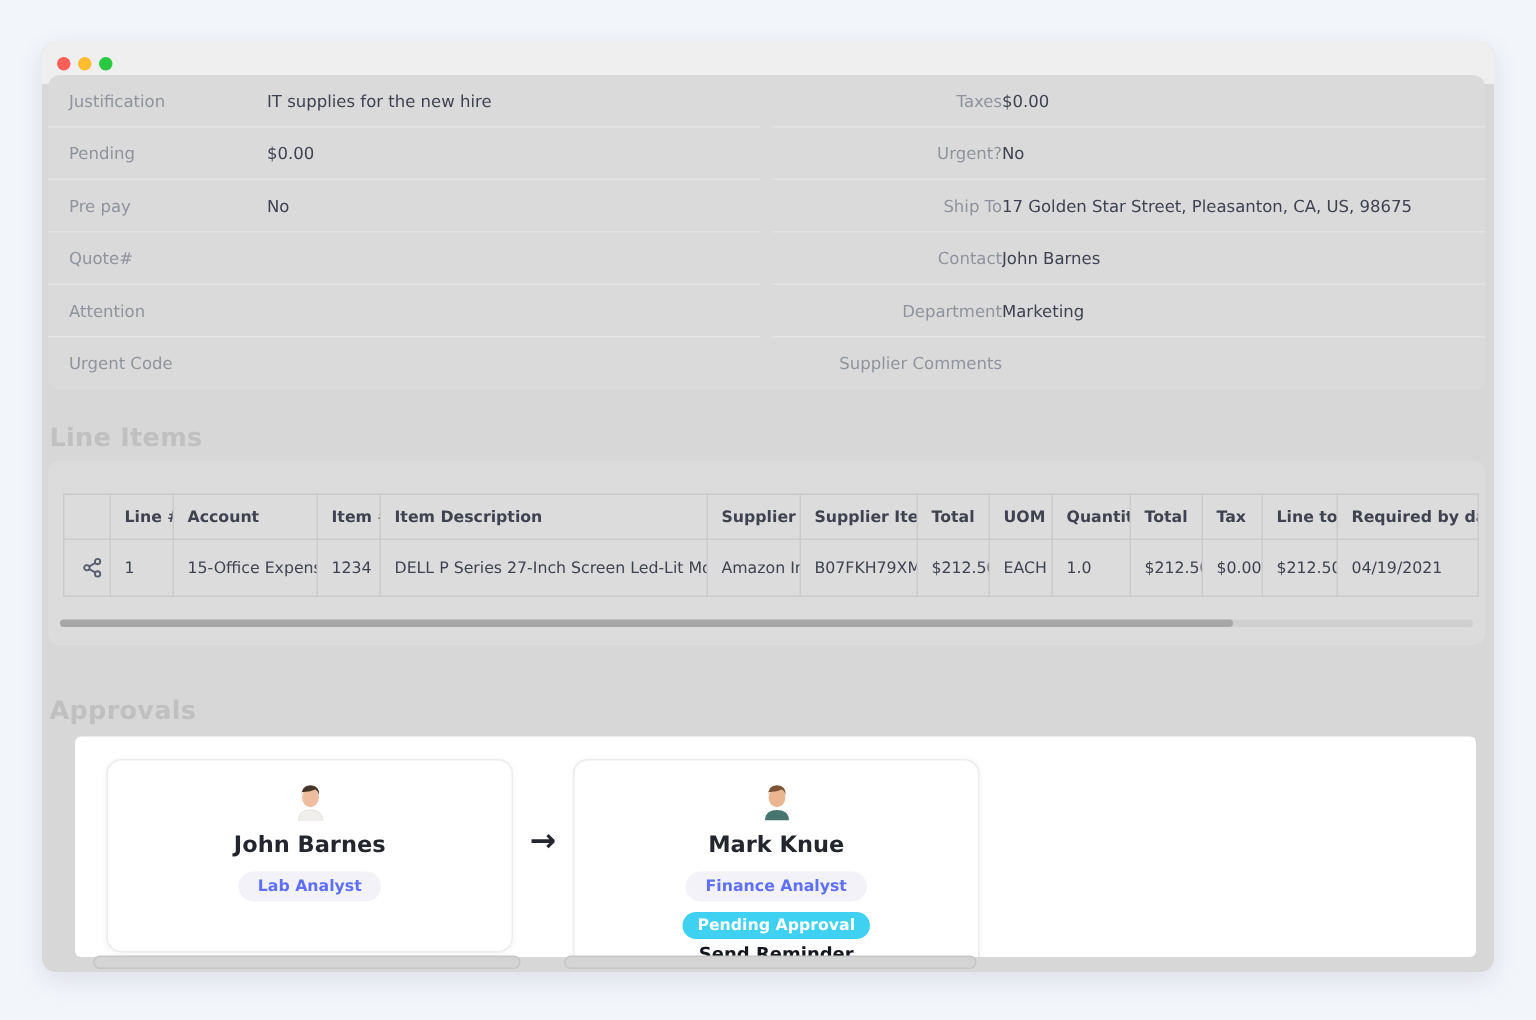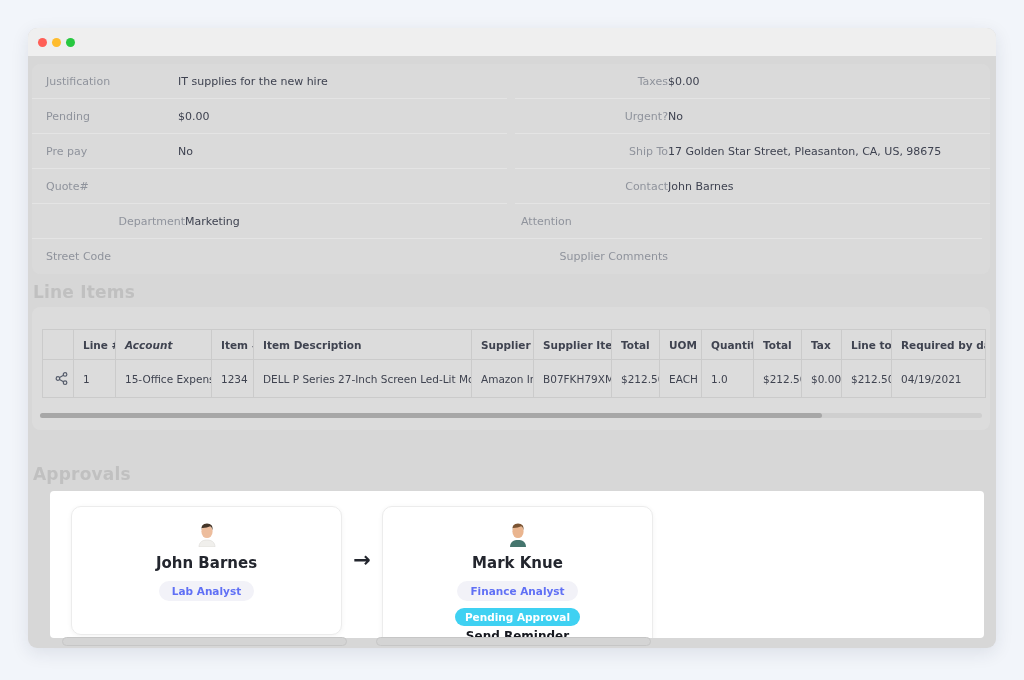--- a/index.html
+++ b/index.html
@@ -19,21 +19,21 @@
     position:absolute; left:0; top:0; width:100%; height:28px;
     background:#efefef; display:flex; align-items:center; padding-left:10px; gap:5px;
   }
   .light { width:9px; height:9px; border-radius:50%; }
   .light.red { background:#ff5f57; }
   .light.yellow { background:#febc2e; }
   .light.green { background:#28c840; }
 
   
   .details {
-    position:absolute; left:4px; top:36px; width:958px; height:210px;
+    position:absolute; left:4px; top:22px; width:958px; height:210px;
     background:#dadada; border-radius:8px;
   }
   .detail-grid { width:100%; height:100%; }
   .detail-row { display:flex; height:35px; }
   .detail-cell {
     width:50%; display:flex; align-items:center;
     border-bottom:1px solid #e4e4e4;
   }
   .detail-row:last-child .detail-cell { border-bottom:none; }
   .detail-cell.left  { padding-left:14px; margin-right:8px; }
@@ -63,21 +63,21 @@
     position:absolute; left:10px; top:22px;
     border-collapse:collapse; table-layout:fixed; width:943px;
     background:#dcdcdc;
   }
   table.li th, table.li td {
     border:1px solid #cbcbcb; text-align:left; padding:0 0 0 9px;
     font-size:10.5px; color:#3f4350; overflow:hidden; white-space:nowrap;
   }
   table.li th { height:30px; font-weight:700; }
   table.li td { height:38px; font-weight:500; }
-  .c0{width:31px;} .c1{width:42px;} .c2{width:96px;font-style:italic;} .c3{width:42px;} .c4{width:218px;}
+  .c0{width:31px;} .c1{width:42px;} .c2{width:96px;} .c3{width:42px;} .c4{width:218px;}
   .c5{width:62px;} .c6{width:78px;} .c7{width:48px;} .c8{width:42px;} .c9{width:52px;}
   .c10{width:48px;} .c11{width:40px;} .c12{width:50px;} .c13{width:94px;}
   td.iconcell { text-align:center; padding:0; }
   .share-btn { display:inline-flex; cursor:pointer; padding:2px; }
 
   
   .hscroll-track {
     position:absolute; left:8px; top:106px; width:942px; height:5px;
     background:#cfcfcf; border-radius:3px;
   }
@@ -174,33 +174,33 @@
           <span class="d-label">Quote#</span>
           <span class="d-value"></span>
         </div>
         <div class="detail-cell right">
           <span class="d-label">Contact</span>
           <span class="d-value">John Barnes</span>
         </div>
       </div>
 
       <div class="detail-row">
+        <div class="detail-cell left">
+          <span class="d-label">Attention</span>
+          <span class="d-value"></span>
+        </div>
         <div class="detail-cell right">
           <span class="d-label">Department</span>
           <span class="d-value">Marketing</span>
         </div>
-        <div class="detail-cell left">
-          <span class="d-label">Attention</span>
-          <span class="d-value"></span>
-        </div>
-      </div>
-
-      <div class="detail-row">
-        <div class="detail-cell left">
-          <span class="d-label">Street Code</span>
+      </div>
+
+      <div class="detail-row">
+        <div class="detail-cell left">
+          <span class="d-label">Urgent Code</span>
           <span class="d-value"></span>
         </div>
         <div class="detail-cell right">
           <span class="d-label">Supplier Comments</span>
           <span class="d-value"></span>
         </div>
       </div>
 
     </div>
   </div>

